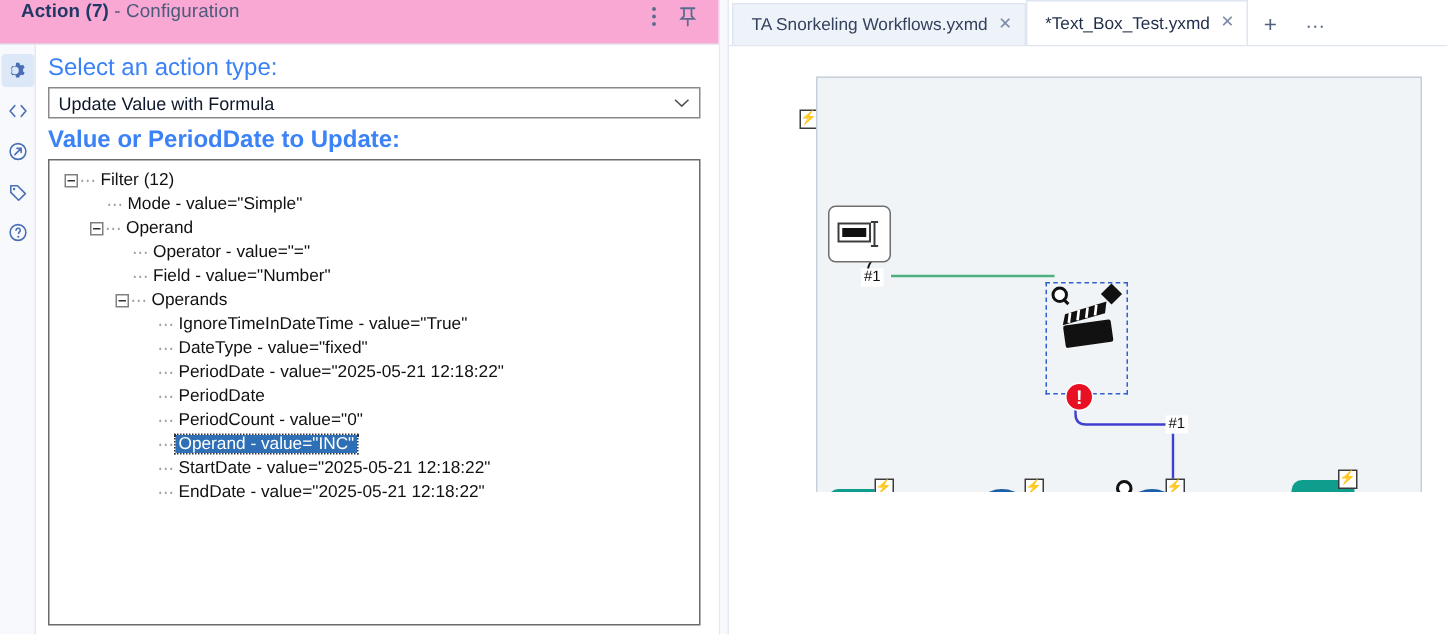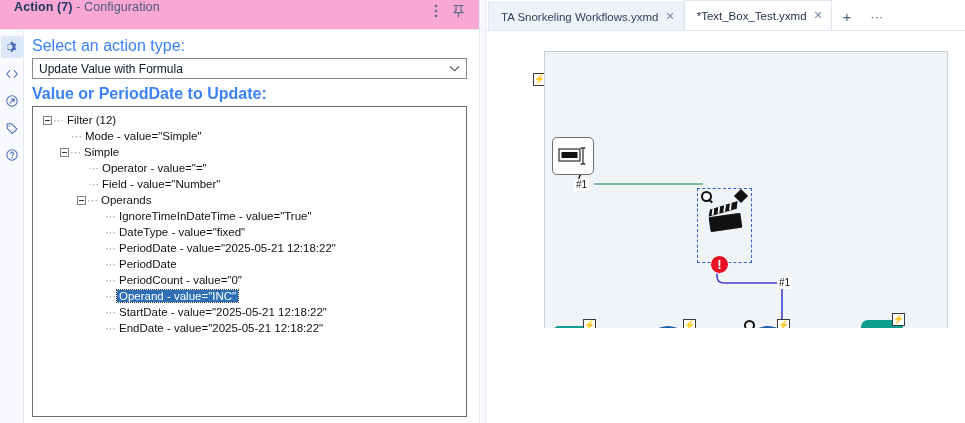--- a/index.html
+++ b/index.html
@@ -333,21 +333,21 @@
               <span style="display: inline-block; width: 11px;"></span>
               <span class="dots">⋯</span>
               <span class="tlabel">Mode - value="Simple"</span>
             </div>
             <div class="tnode">
               <span class="indent" style="width: 27px;"></span>
               <span class="expander">
                 <i></i>
               </span>
               <span class="dots">⋯</span>
-              <span class="tlabel">Simple</span>
+              <span class="tlabel">Operand</span>
             </div>
             <div class="tnode">
               <span class="indent" style="width: 44px;"></span>
               <span style="display: inline-block; width: 11px;"></span>
               <span class="dots">⋯</span>
               <span class="tlabel">Operator - value="="</span>
             </div>
             <div class="tnode">
               <span class="indent" style="width: 44px;"></span>
               <span style="display: inline-block; width: 11px;"></span>

